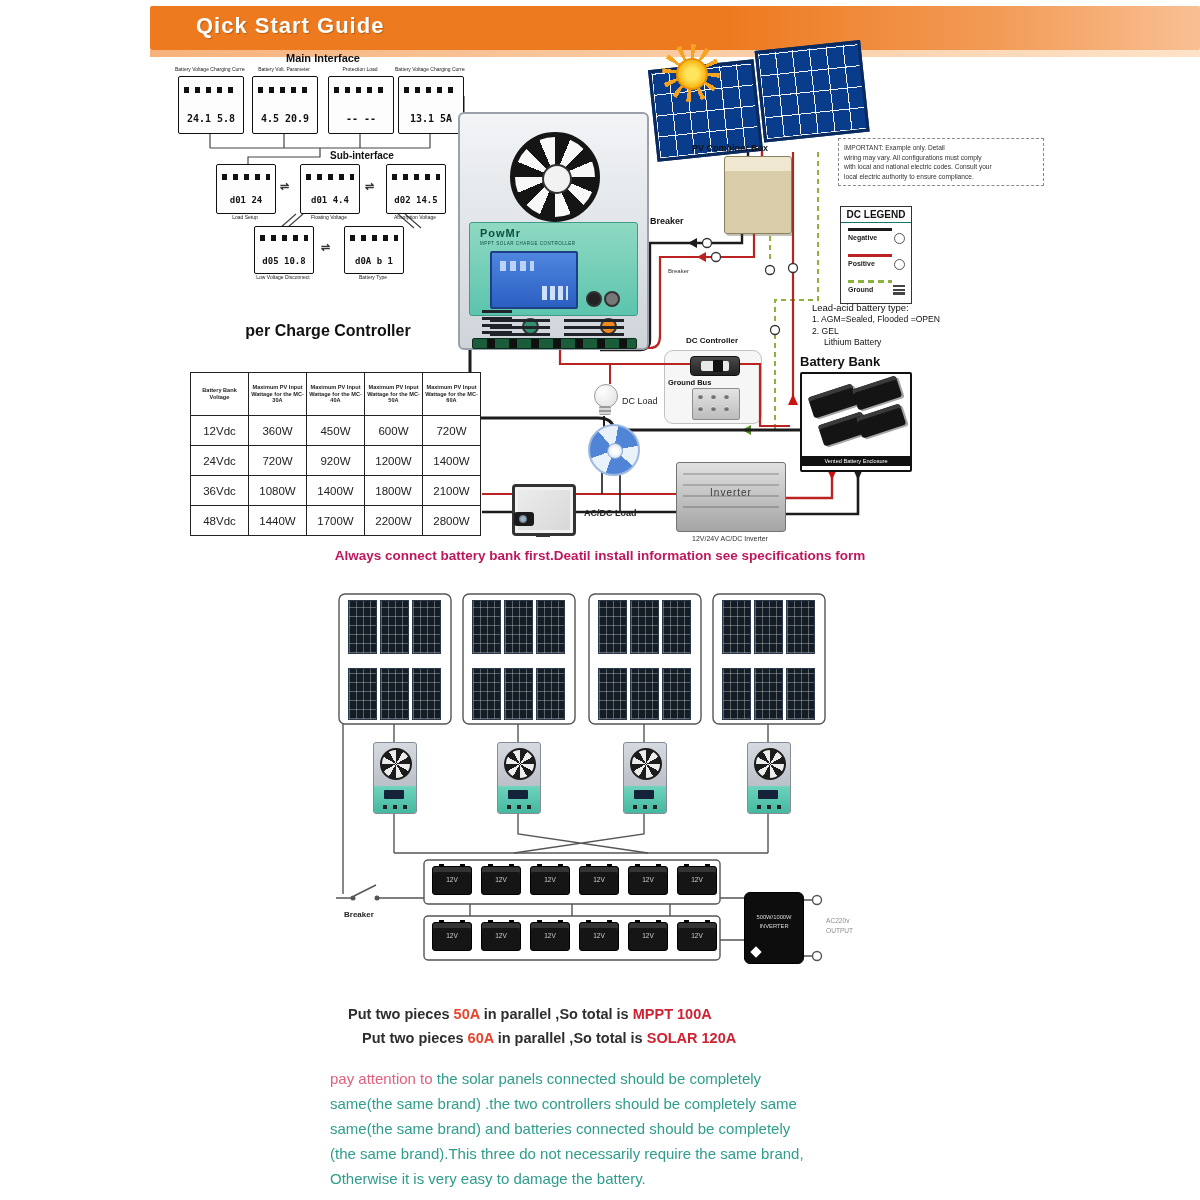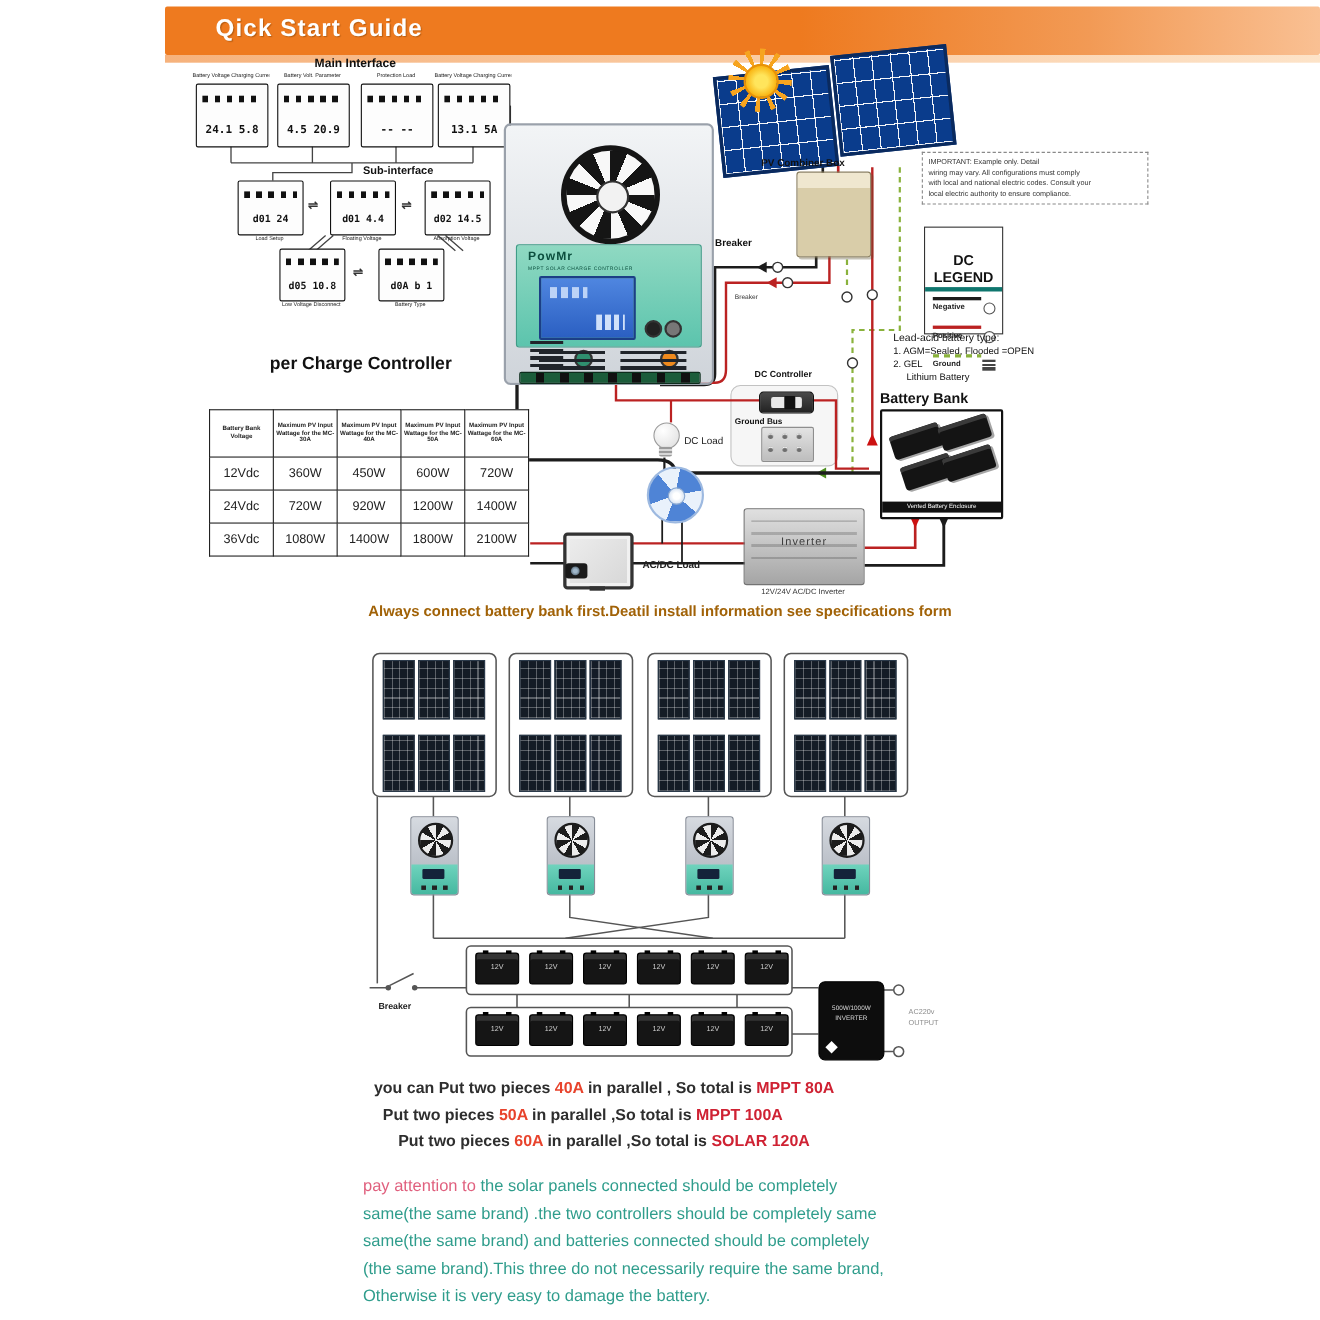--- a/index.html
+++ b/index.html
@@ -64,22 +64,22 @@
     border:2px solid #e89207;}
 
   .combiner{background:linear-gradient(180deg,#efe7cf 0 18%,#d9cda9 18%);
     border:1.5px solid #8a7f5f;border-radius:3px;box-shadow:2px 2px 0 rgba(90,80,50,.35);}
   .lbl-b9{font-size:9px;font-weight:bold;color:#111;}
   .lbl-b8{font-size:8px;font-weight:bold;color:#111;}
   .lbl-7{font-size:7px;color:#333;}
   .important{border:1.4px dashed #8a8a8a;background:#fff;font-size:6.6px;color:#333;
     line-height:1.45;padding:4px 5px;}
   .legend-box{border:1.4px solid #333;background:#fff;}
-  .legend-title{font-size:13px;font-weight:bold;text-align:center;color:#111;
-    border-bottom:4px solid #0f766e;padding:2px 0;margin-top:20px;}
+  .legend-title{font-size:10px;font-weight:bold;text-align:center;color:#111;
+    border-bottom:1px solid #0f766e;padding:2px 0;}
   .leg-item{position:relative;height:26px;}
   .leg-line{position:absolute;left:7px;top:5px;width:44px;height:3px;}
   .leg-name{position:absolute;left:7px;top:11px;font-size:7px;font-weight:bold;color:#222;}
   .leg-icon{position:absolute;right:6px;top:10px;width:9px;height:9px;border:1.3px solid #555;border-radius:50%;background:#fff;}
   .gnd-glyph{position:absolute;right:6px;top:10px;width:12px;height:10px;
     background:linear-gradient(#444 0 2px,transparent 2px 4px,#444 4px 6px,transparent 6px 7px,#444 7px 9px);}
 
   .bat-note{font-size:8.6px;color:#111;line-height:1.3;}
   .bank-box{border:2.5px solid #111;background:#fff;border-radius:2px;}
   .bank-bat{position:absolute;width:46px;height:22px;background:#141414;border-radius:3px;
@@ -107,21 +107,21 @@
   .tv-stand{background:#333;}
   .camera{background:#1a1a1a;border-radius:3px;}
   .camera::after{content:"";position:absolute;left:5px;top:3px;width:8px;height:8px;border-radius:50%;
     background:radial-gradient(circle,#9fb6c9 30%,#33434f);}
 
   .inverter{background:linear-gradient(180deg,#e0e0e0,#a5a5a5);border:1.4px solid #737373;border-radius:3px;}
   .inverter::before{content:"";position:absolute;left:6px;right:6px;top:10px;height:40px;
     background:repeating-linear-gradient(180deg,rgba(0,0,0,.18) 0 2px,transparent 2px 11px);}
   .inv-label{position:absolute;left:0;top:24px;width:100%;text-align:center;font-size:10px;color:#3c3c3c;letter-spacing:1px;}
 
-  .warning{font-size:13.5px;font-weight:bold;color:#a16207;text-align:center;}
+  .warning{font-size:13.5px;font-weight:bold;color:#be185d;text-align:center;}
 
   
   .pv-sm{background-color:#141c26;border:1px solid #2b3a4a;
     background-image:repeating-linear-gradient(90deg,rgba(255,255,255,.30) 0 1px,transparent 1px 7px),
                      repeating-linear-gradient(0deg,rgba(255,255,255,.30) 0 1px,transparent 1px 9px);}
   .sctrl{background:linear-gradient(180deg,#d6dae0,#aab0ba);border:1px solid #868c97;border-radius:3px;}
   .sfan{position:absolute;left:6px;top:5px;width:28px;height:28px;border-radius:50%;
     background:repeating-conic-gradient(#1c1c1c 0 30deg,#ececec 30deg 60deg);border:2px solid #1c1c1c;}
   .steal{position:absolute;left:0;bottom:0;width:100%;height:27px;background:linear-gradient(180deg,#6fd3bd,#45b8a0);border-radius:0 0 3px 3px;}
   .slcd{position:absolute;left:10px;top:4px;width:20px;height:9px;background:#14233a;border-radius:1px;}
@@ -293,20 +293,27 @@
           <td>1200W</td>
           <td>1400W</td>
     </tr>
     <tr>
       <td>36Vdc</td>
           <td>1080W</td>
           <td>1400W</td>
           <td>1800W</td>
           <td>2100W</td>
     </tr>
+    <tr>
+      <td>48Vdc</td>
+          <td>1440W</td>
+          <td>1700W</td>
+          <td>2200W</td>
+          <td>2800W</td>
+    </tr>
   </tbody>
     </table>
 
   <div class="abs ctrl z3" style="left:458px;top:112px;width:187px;height:234px;">
     <div class="abs bigfan" style="left:50px;top:18px;width:80px;height:80px;"></div>
     <div class="abs greenplate" style="left:9px;top:108px;width:167px;height:92px;">
       <div class="abs brand" style="left:10px;top:4px;">PowMr</div>
       <div class="abs brand-sub" style="left:10px;top:18px;">MPPT SOLAR CHARGE CONTROLLER</div>
       <div class="abs lcdscreen" style="left:20px;top:28px;width:84px;height:54px;"></div>
       <div class="abs rbtn" style="left:116px;top:68px;width:12px;height:12px;background:#222;"></div>
@@ -504,21 +511,20 @@
     <div class="t">
       <div>500W/1000W</div>
       <div>INVERTER</div>
     </div>
   </div>
   <div class="abs out-lbl z3" style="left:826px;top:916px;">
     <div>AC220v</div>
     <div>OUTPUT</div>
   </div>
 
-  <div class="abs pnotes z3" style="left:340px;top:982px;"><span>you can Put two pieces </span><span class="amp">40A</span><span> in parallel , So total is </span><span class="tot">MPPT 80A</span></div>
   <div class="abs pnotes z3" style="left:348px;top:1006px;"><span>Put two pieces </span><span class="amp">50A</span><span> in parallel ,So total is </span><span class="tot">MPPT 100A</span></div>
   <div class="abs pnotes z3" style="left:362px;top:1030px;"><span>Put two pieces </span><span class="amp">60A</span><span> in parallel ,So total is </span><span class="tot">SOLAR 120A</span></div>
 
   <div class="abs attn z3" style="left:330px;top:1066px;">
     <div><span class="hl">pay attention to</span><span> the solar panels connected should be completely</span></div>
     <div>same(the same brand) .the two controllers should be completely same</div>
     <div>same(the same brand) and batteries connected should be completely</div>
     <div>(the same brand).This three do not necessarily require the same brand,</div>
     <div>Otherwise it is very easy to damage the battery.</div>
   </div>

